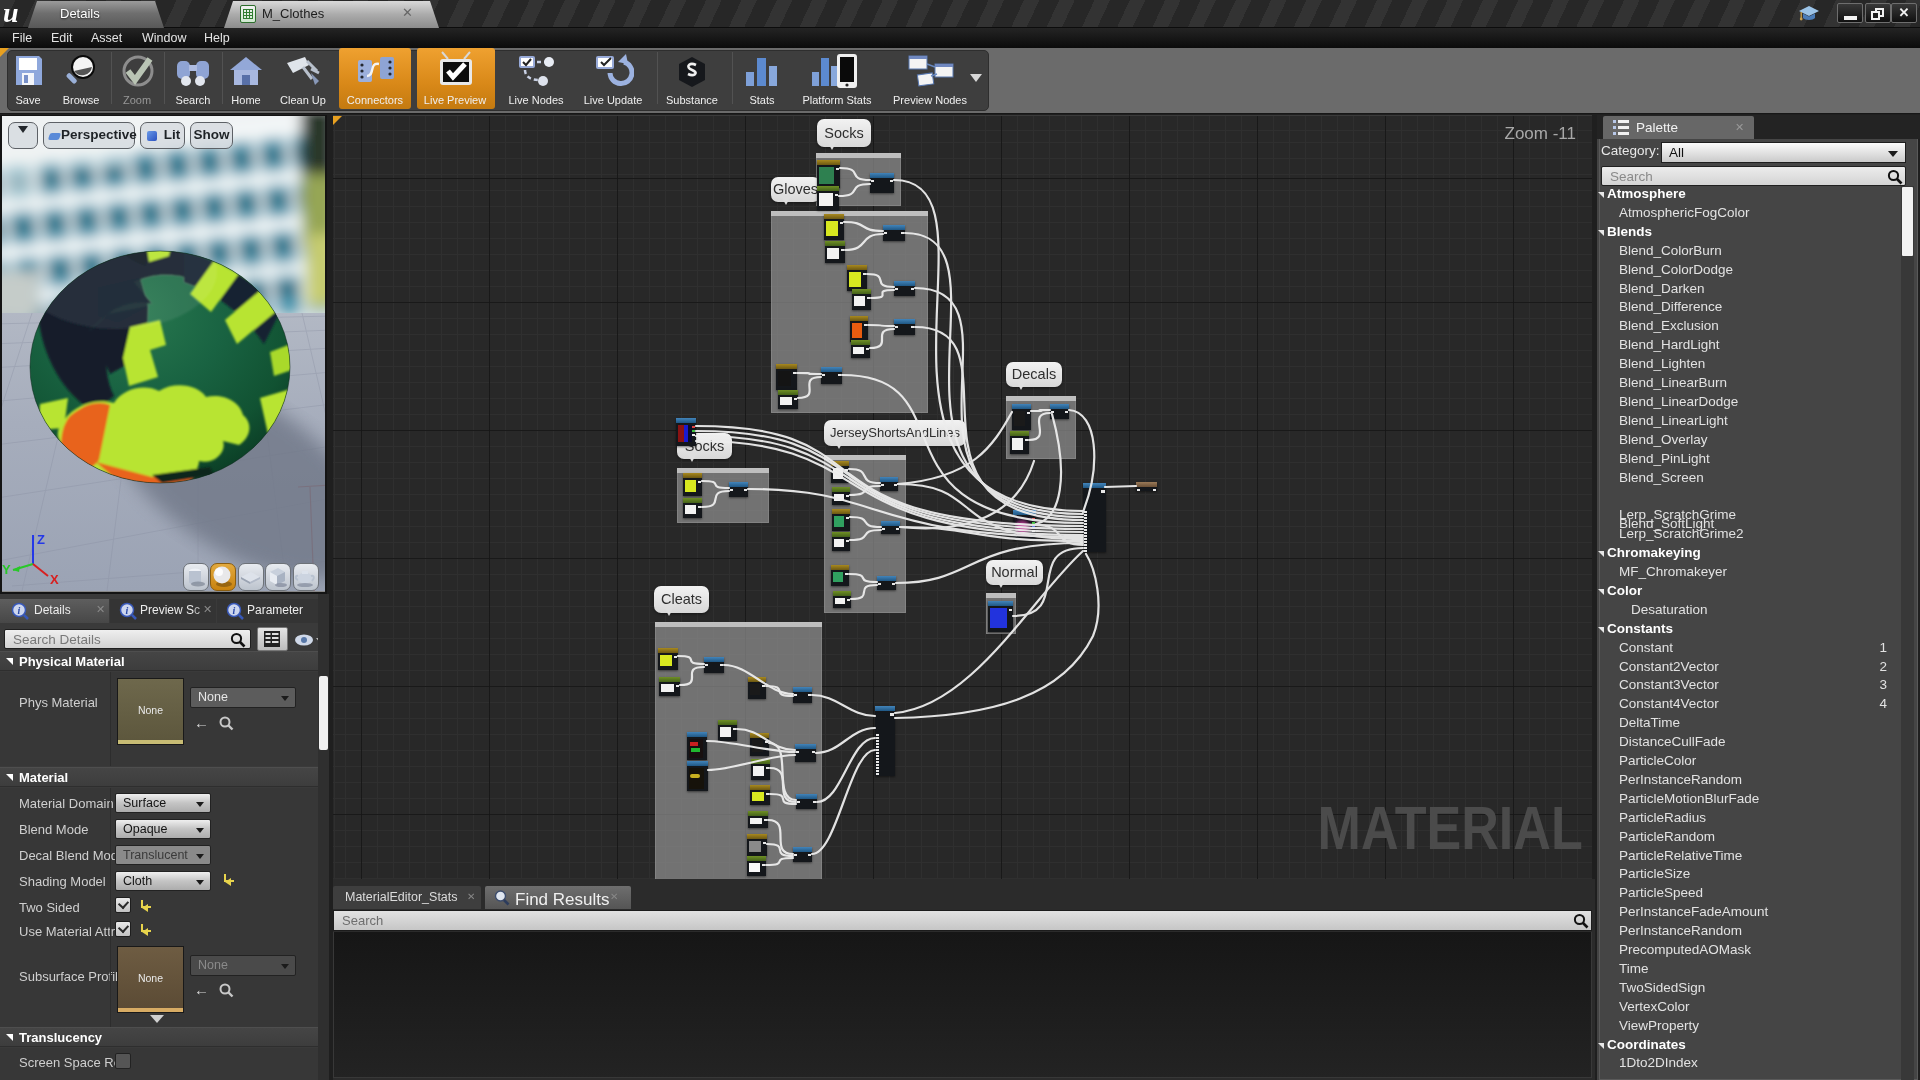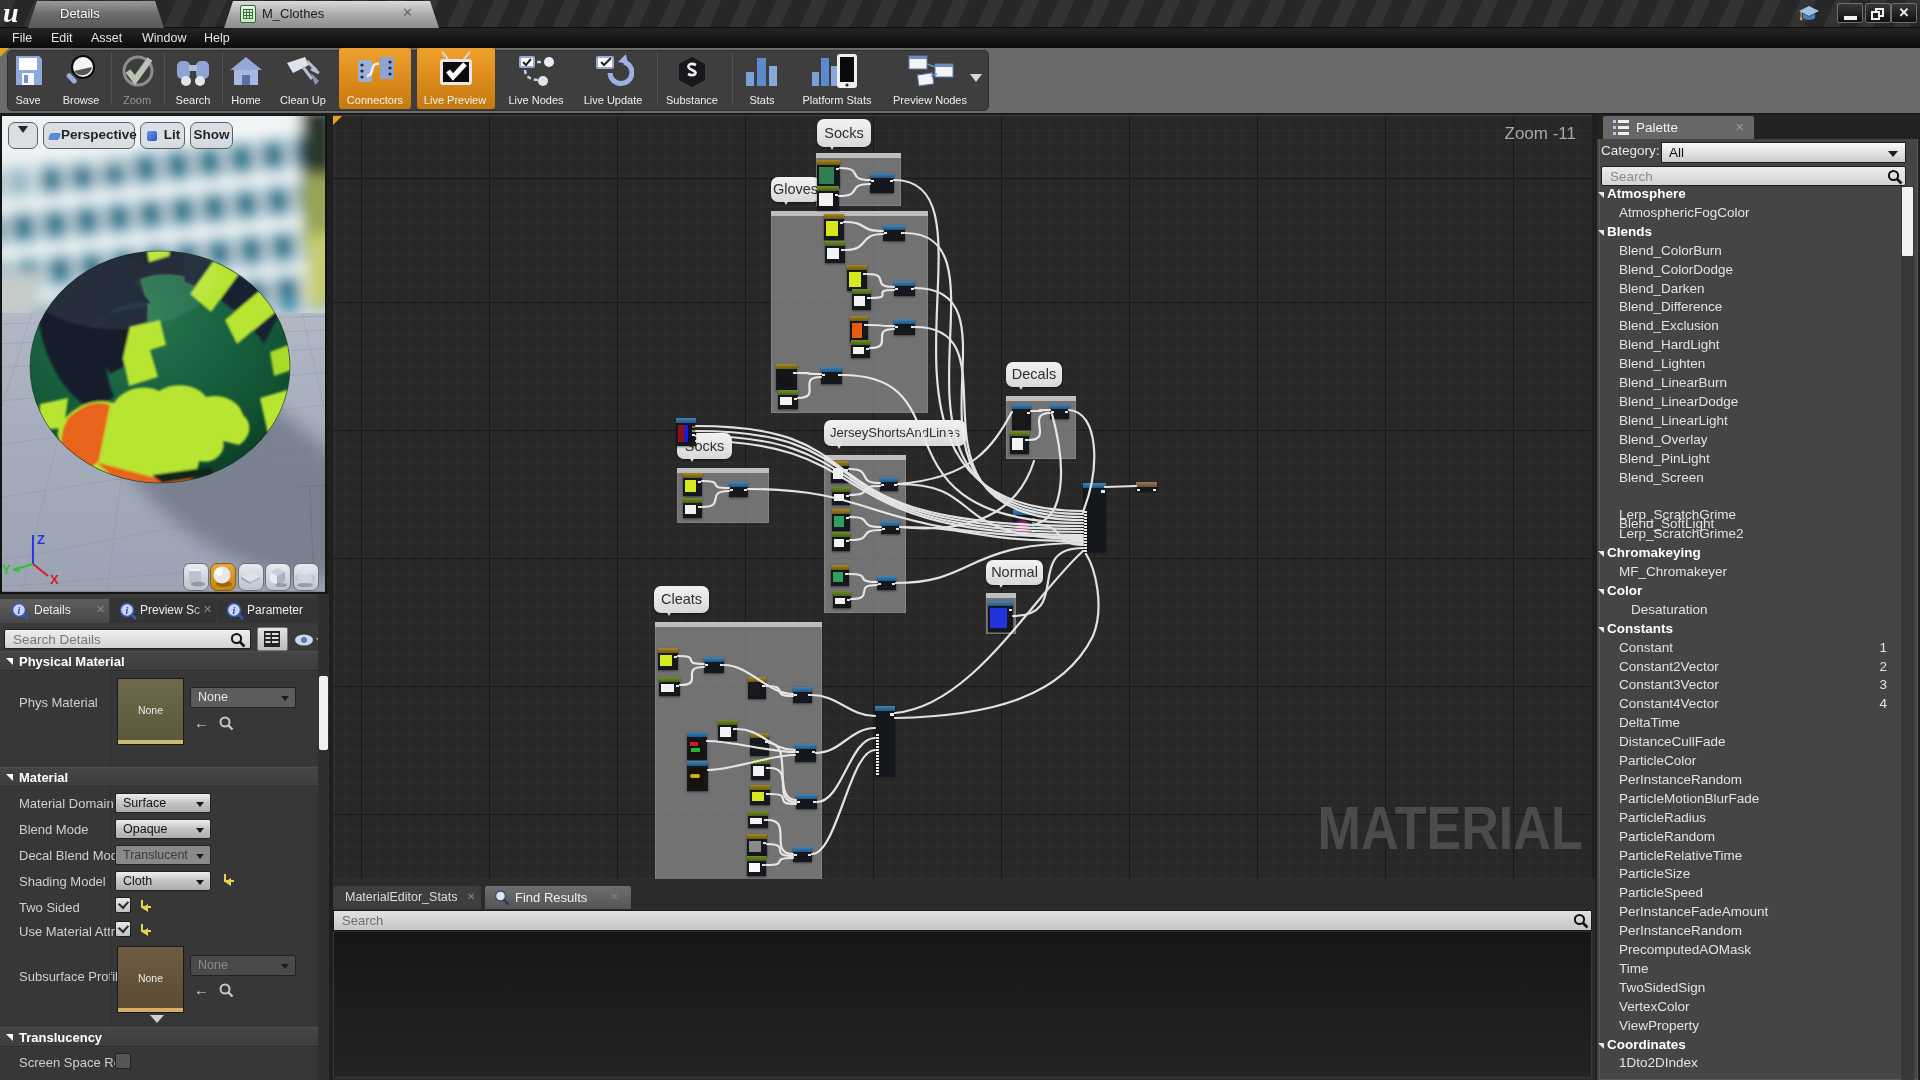--- a/index.html
+++ b/index.html
@@ -898,21 +898,21 @@
 
 <div id="bottompanel" class="abs">
   <div class="abs" style="left:0;top:7px;width:148px;height:23px;background:#3e3e3e;border-radius:2px 2px 0 0;"></div>
   <div class="abs" style="left:12px;top:11px;color:#dcdcdc;font-size:12.5px;">MaterialEditor_Stats</div>
   <div class="abs" style="left:134px;top:12px;color:#888;font-size:10px;">✕</div>
   <div class="abs" style="left:152px;top:7px;width:146px;height:23px;background:linear-gradient(#6e6e6e,#555555);border-radius:2px 2px 0 0;"></div>
   <svg style="position:absolute;left:160px;top:10px" width="17" height="17" viewBox="0 0 17 17">
         <circle cx="7.5" cy="7" r="5" fill="#dfe6f0" stroke="#3c4c6c" stroke-width="1.4"></circle>
         <path d="M11 11 L15.5 15.5" stroke="#2c3c5c" stroke-width="2.6"></path>
       </svg>
-  <div class="abs" style="left:182px;top:11px;color:#f0f0f0;font-size:13px;">Find Results</div>
+  <div class="abs" style="left:182px;top:11px;color:#f0f0f0;font-size:17px;">Find Results</div>
   <div class="abs" style="left:277px;top:12px;color:#888;font-size:10px;">✕</div>
   <div class="abs" style="left:0;top:31px;width:1259px;height:21px;background:linear-gradient(#e2e2e2,#c6c6c6);border:1px solid #1c1c1c;color:#6e6e6e;font-size:13px;line-height:19px;padding-left:8px;">Search</div>
   <svg style="position:absolute;left:1240px;top:34px" width="16" height="16" viewBox="0 0 16 16">
         <circle cx="6.5" cy="6.5" r="4.6" fill="none" stroke="#111" stroke-width="2"></circle>
         <path d="M10 10 L14.5 14.5" stroke="#111" stroke-width="2.6"></path>
       </svg>
   <div class="abs" style="left:0;top:53px;width:1259px;height:146px;background:linear-gradient(#161616,#232323);border:1px solid #383838;border-top:none;"></div>
 </div>
 
 <div id="palette" class="abs">

